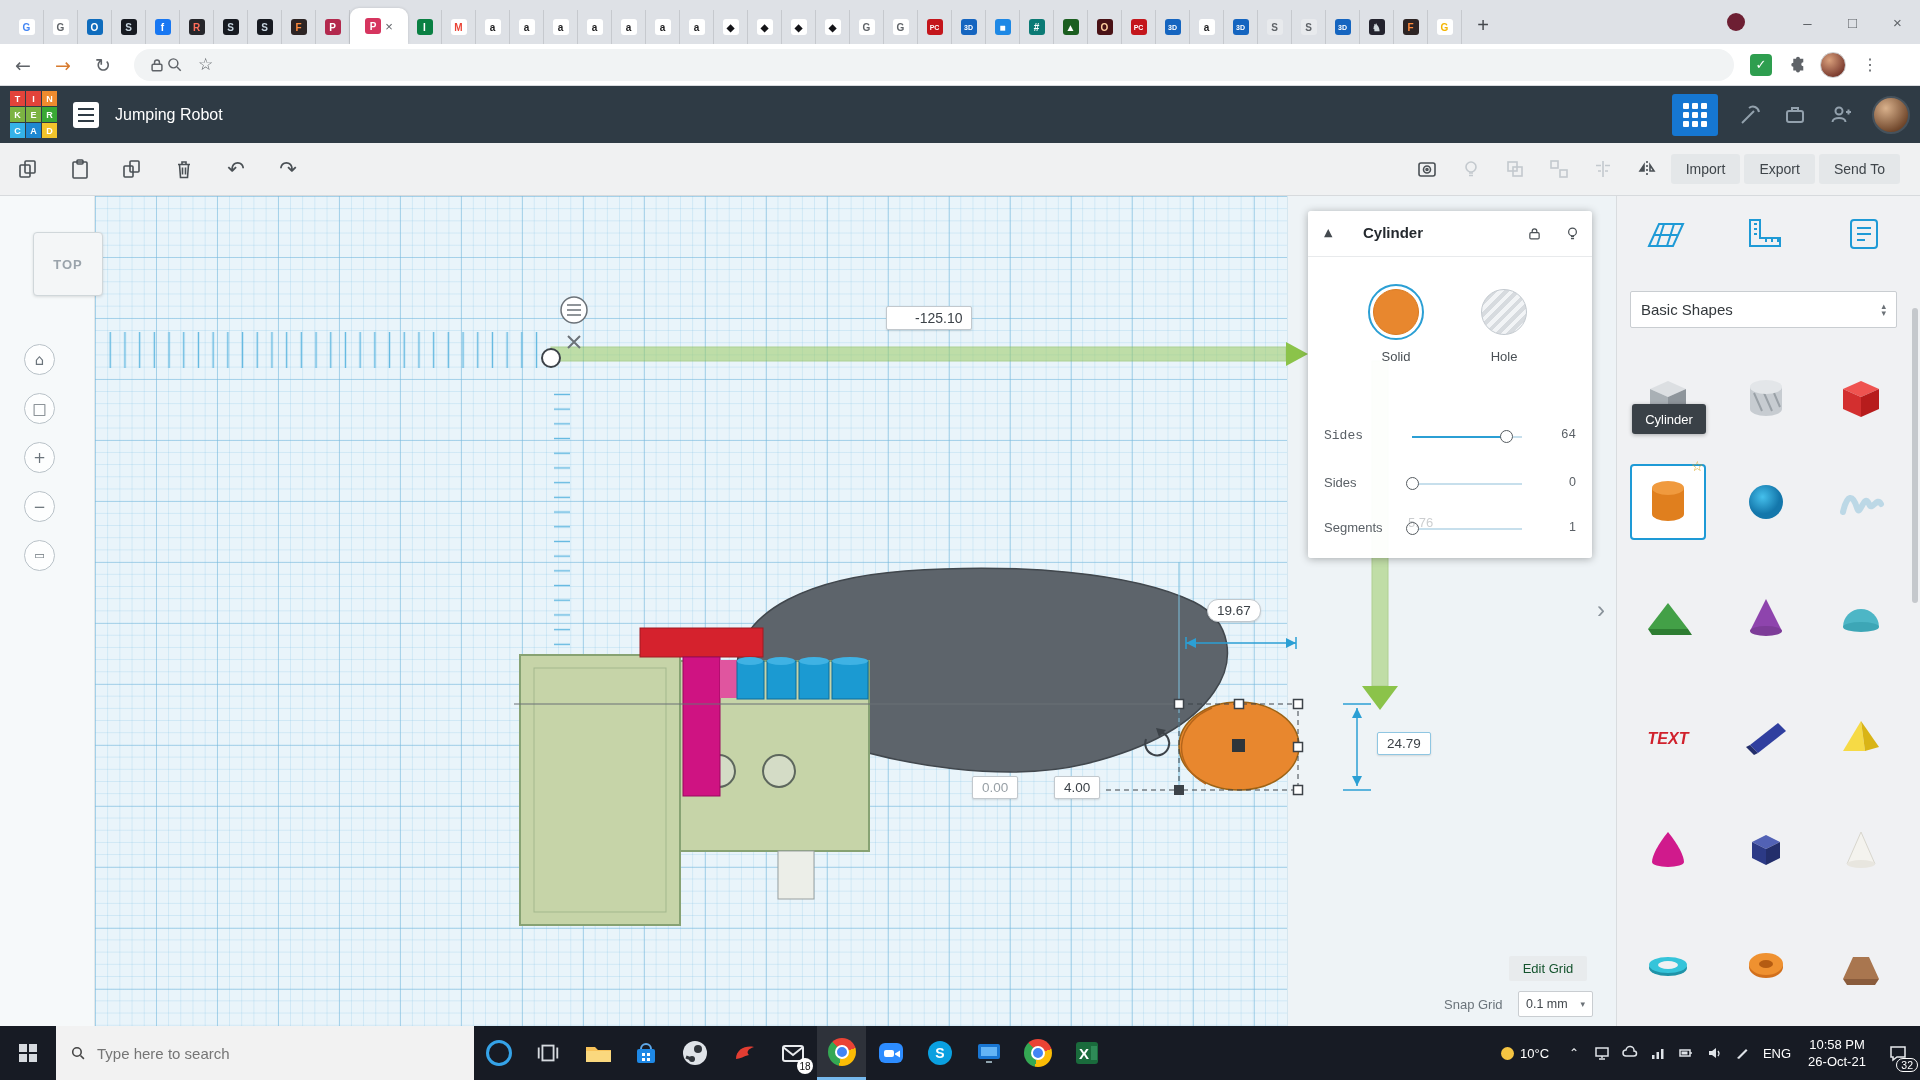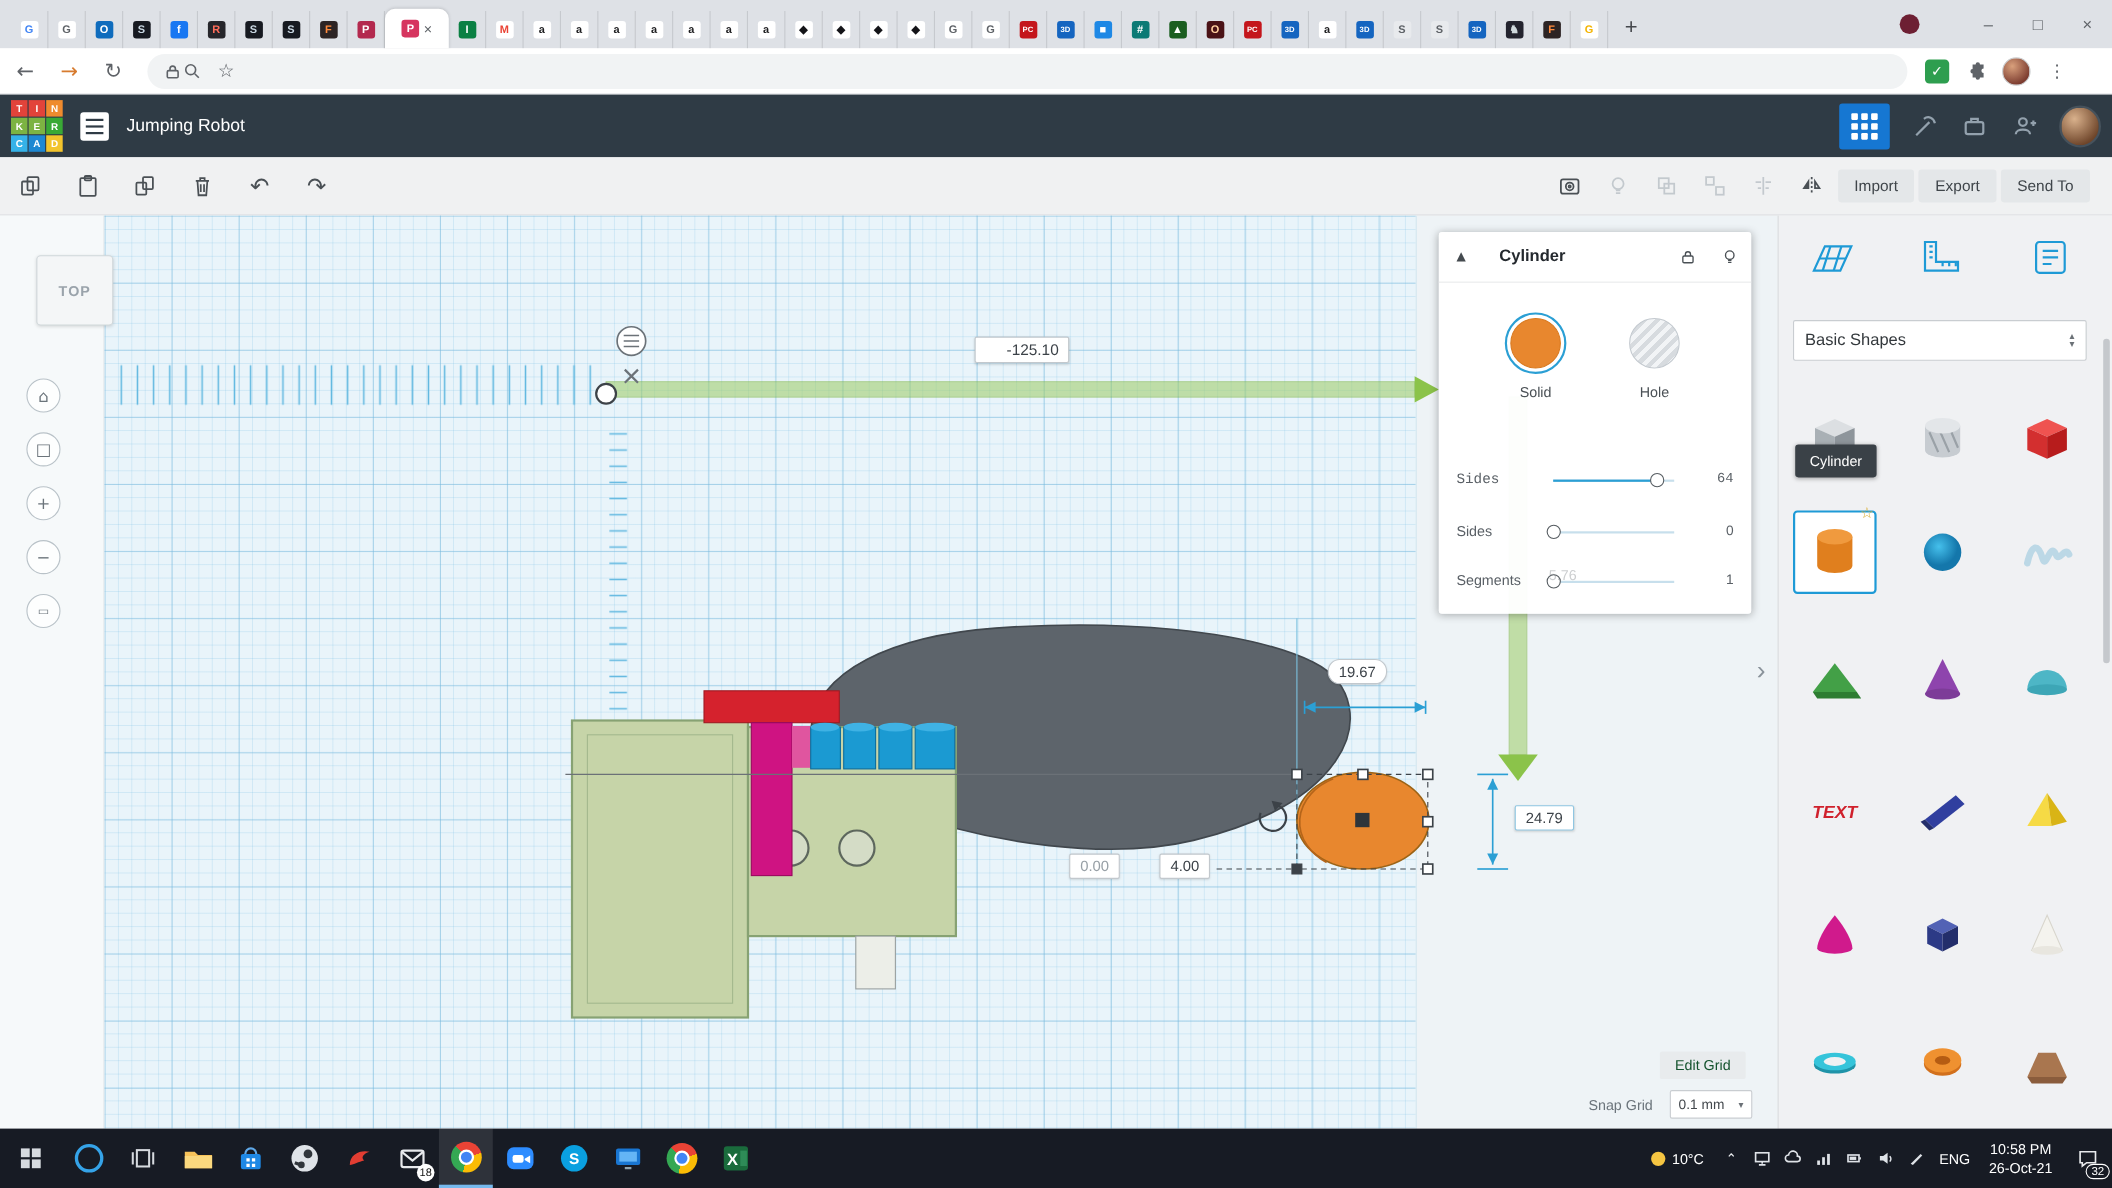--- a/index.html
+++ b/index.html
@@ -757,20 +757,29 @@
 
   <div class="taskbar">
     <div class="startbtn">
         <span class="winlogo">
           <i></i>
           <i></i>
           <i></i>
           <i></i>
         </span>
       </div>
+    <div class="tsearch">
+      <svg width="17" height="17" viewBox="0 0 22 22">
+          <g stroke="#444" fill="none" stroke-width="2">
+            <circle cx="9" cy="9" r="5.5"></circle>
+            <path d="M13.5 13.5 L18 18"></path>
+          </g>
+        </svg>
+      <input type="text" readonly="" placeholder="Type here to search" style="">
+    </div>
     <div class="tbicon">
         <div class="cortana"></div>
       </div>
     <div class="tbicon">
         <svg width="26" height="26" viewBox="0 0 28 28">
           <g stroke="#d6dadf" fill="none" stroke-width="2">
             <rect x="8" y="6" width="12" height="16"></rect>
             <path d="M4 8 v12 M24 8 v12"></path>
           </g>
         </svg>

